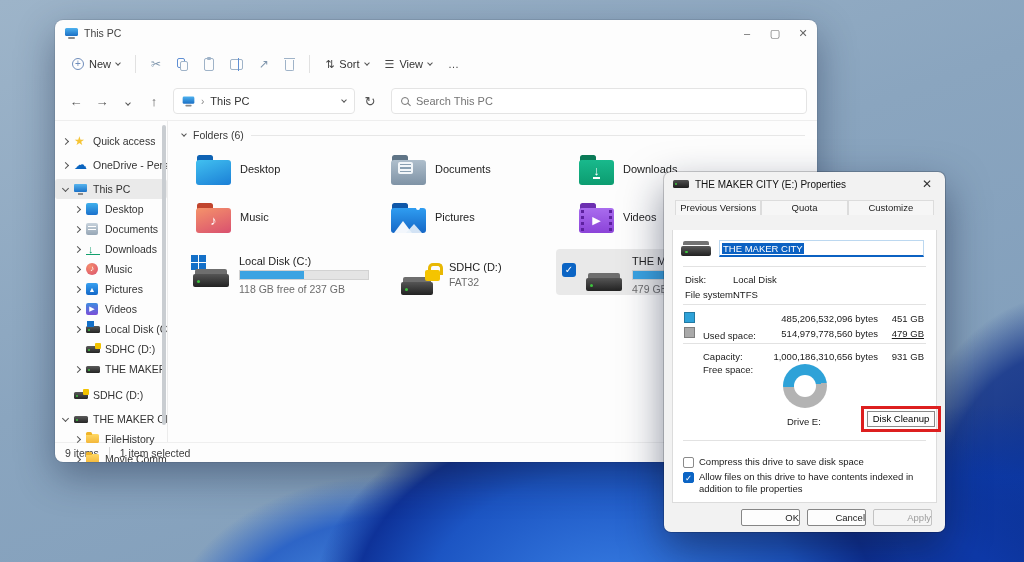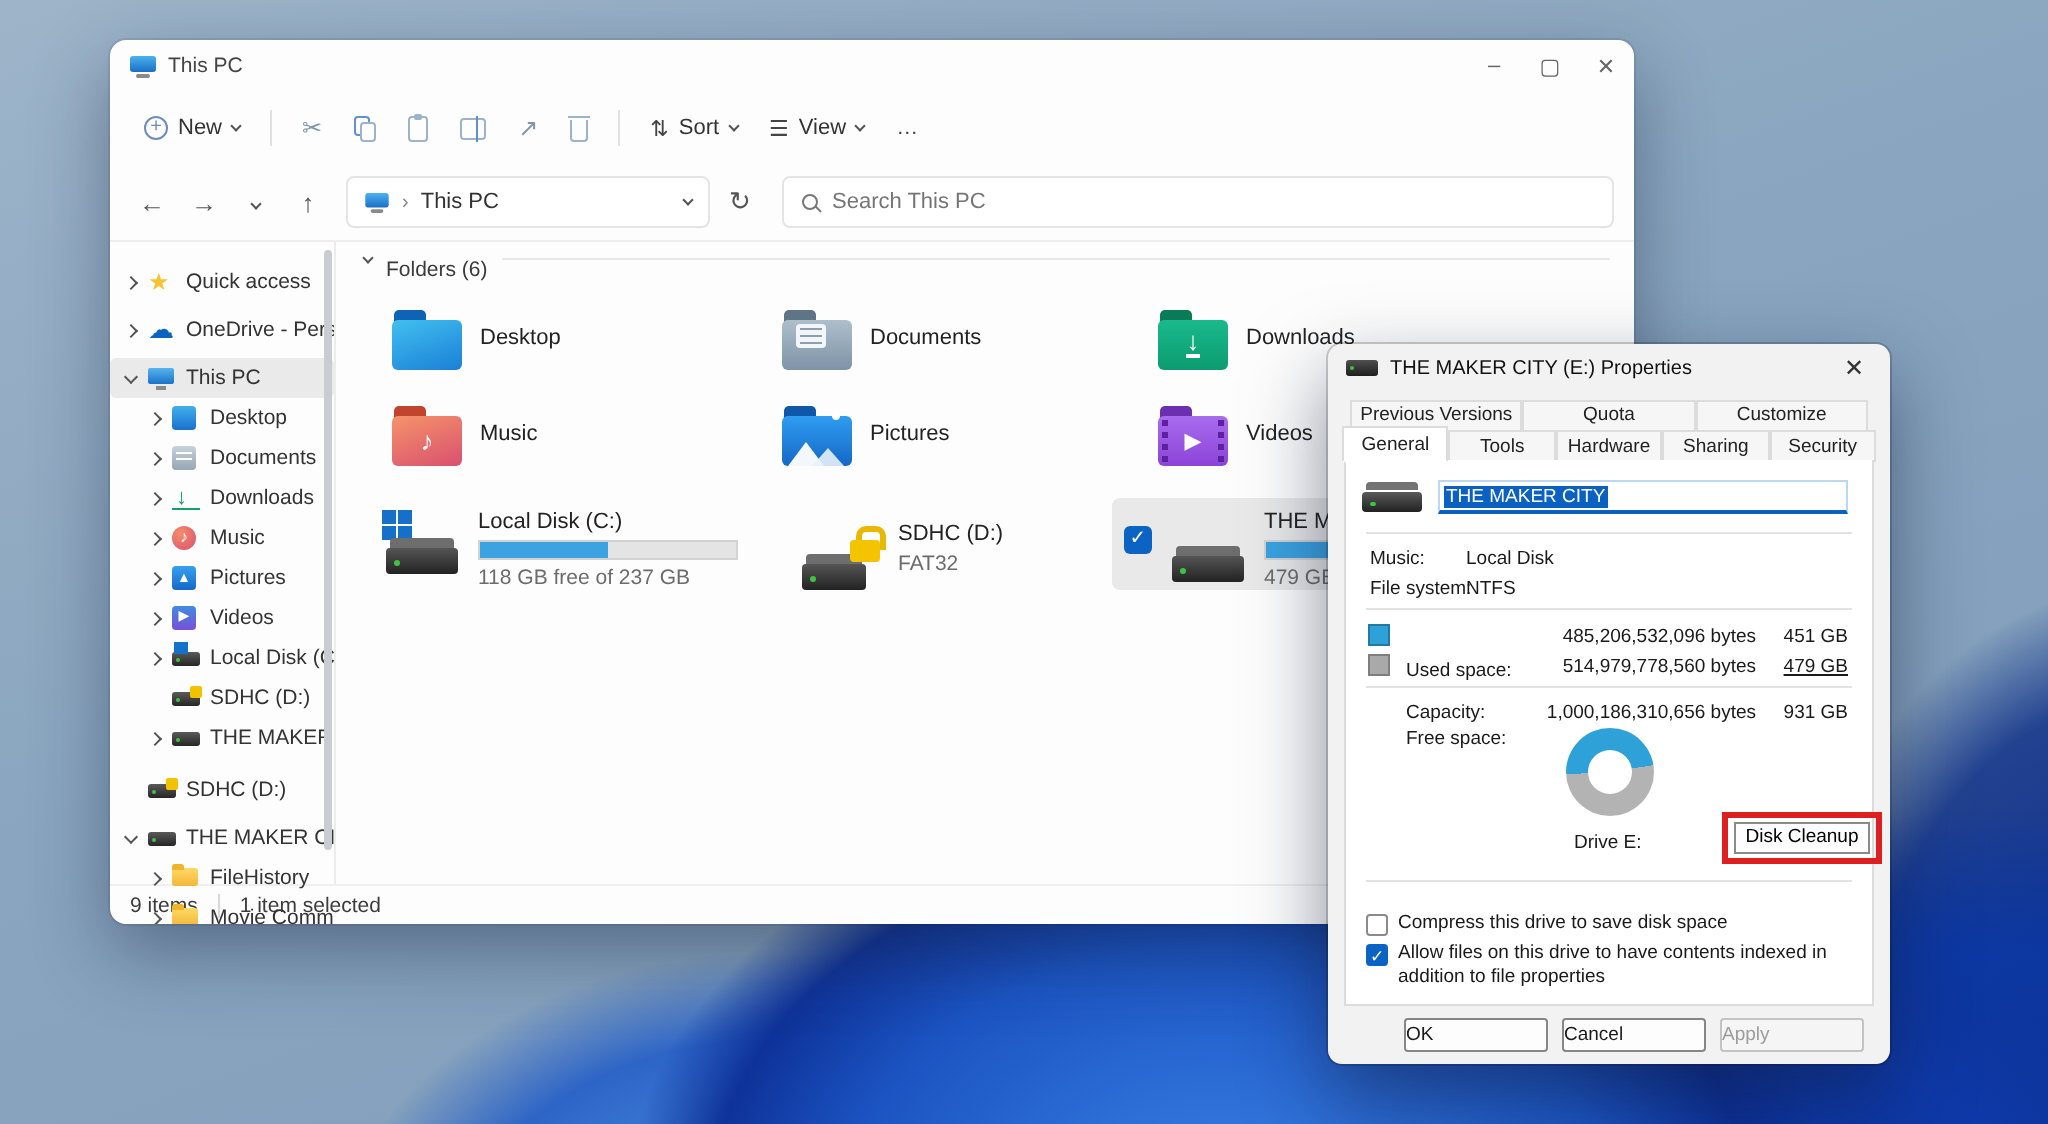--- a/index.html
+++ b/index.html
@@ -86,21 +86,21 @@
   .mini-sq.vids { background:linear-gradient(180deg,#3f8ce0,#7a4fd8); color:#fff; font-size:7px; text-align:center; line-height:12px; }
   .mini-drive { position:absolute; left:0; top:3px; width:14px; height:7px; background:linear-gradient(180deg,#5a5a5a,#262626); border-radius:1.5px; }
   .mini-drive::after { content:''; position:absolute; left:2px; top:2.5px; width:2px; height:2px; border-radius:50%; background:#3ec43e; }
   .mini-winlogo { position:absolute; left:1px; top:-2px; width:7px; height:6px; background:#1470c8; clip-path:polygon(0 0,100% 0,100% 100%,0 100%); }
   .mini-lock { position:absolute; right:-1px; top:0px; width:6px; height:6px; background:#f2c200; border-radius:1px; }
   .mini-fldr { position:absolute; left:0; top:1px; width:13px; height:9px; background:linear-gradient(180deg,#ffd965,#f3b73a); border-radius:1.5px; }
   .mini-fldr::before { content:''; position:absolute; left:0; top:-2px; width:6px; height:3px; background:#f0b428; border-radius:1.5px 1.5px 0 0; }
 
   
   .content { flex:1; position:relative; font-size:11px; }
-  .group-hd { display:flex; gap:7px; color:#3a3a3a; font-size:10.5px; }
+  .group-hd { display:flex; align-items:center; gap:7px; color:#3a3a3a; font-size:10.5px; }
   .group-hd .rule { flex:1; height:1px; background:#e7e7e7; margin-right:12px; }
   .hd-folders { position:absolute; left:14px; right:0; top:8px; }
   .hd-drives  { position:absolute; left:14px; right:0; top:112px; }
   .tile { position:absolute; display:flex; align-items:center; gap:9px; width:186px; height:40px; padding:3px 6px; border-radius:4px; }
   .tile-lbl { color:#222; }
   .fold { position:relative; width:35px; height:31px; flex:none; }
   .fold .tab { position:absolute; top:1px; left:1px; width:16px; height:9px; border-radius:2.5px 2.5px 0 0; }
   .fold .front { position:absolute; bottom:0; left:0; width:35px; height:25px; border-radius:3px; }
   .fold .glyph { position:absolute; bottom:0; left:0; width:35px; height:25px; display:flex; align-items:center; justify-content:center; color:#fff; font-size:13px; }
   .f-desktop .tab { background:#0f63b4; } .f-desktop .front { background:linear-gradient(160deg,#41c0f0,#1b7fd6); }
@@ -167,21 +167,21 @@
   .bytes-col { right:58px; text-align:right; }
   .gb-col { right:12px; text-align:right; }
   .donut { left:110px; top:134px; width:44px; height:44px; border-radius:50%; background:conic-gradient(from 267deg, #2ea2d8 0deg 174deg, #b3b3b3 174deg 360deg); }
   .donut::after { content:''; position:absolute; left:11px; top:11px; width:22px; height:22px; border-radius:50%; background:#fff; }
   .cleanup-annot { left:188px; top:176px; width:80px; height:26px; border:3px solid #dd1f1f; display:flex; align-items:center; justify-content:center; z-index:5; }
   .cleanup-btn { width:68px; height:16px; background:#fdfdfd; border:1px solid #8a8a8a; font-size:9.5px; font-family:inherit; line-height:14px; text-align:center; }
   .cb-row { left:10px; right:10px; display:flex; gap:5px; align-items:flex-start; line-height:1.25; }
   .cbx { width:11px; height:11px; border:1px solid #8a8a8a; border-radius:2px; background:#fff; flex:none; margin-top:0.5px; }
   .cbx.on { background:#0b64c4; border-color:#0b64c4; color:#fff; font-size:8.5px; line-height:11px; text-align:center; }
   .dlg-footer { position:absolute; left:0; right:0; bottom:0; height:29px; display:flex; align-items:center; justify-content:flex-end; gap:7px; padding:0 13px; }
-  .dlg-btn { width:72px; height:17px; background:#fdfdfd; border:1px solid #868686; border-radius:2px; font-size:9.5px; font-family:inherit; color:#1a1a1a; text-align:left; line-height:15px; }
+  .dlg-btn { width:59px; height:17px; background:#fdfdfd; border:1px solid #868686; border-radius:2px; font-size:9.5px; font-family:inherit; color:#1a1a1a; text-align:right; line-height:15px; }
   .dlg-btn.disabled { color:#9c9c9c; border-color:#c3c3c3; background:#f5f5f5; }
 </style>
 </head>
 <body>
 
 <div class="window">
 
   <div class="titlebar">
     <span class="monitor-ico">
         <i></i>
@@ -528,38 +528,31 @@
     <span class="dlg-drive-ico"></span>
     <span class="dlg-title">THE MAKER CITY (E:) Properties</span>
     <span class="dlg-close">✕</span>
   </div>
 
   <div class="tabs1">
     <span class="tab">Previous Versions</span>
     <span class="tab">Quota</span>
     <span class="tab">Customize</span>
   </div>
-  <div class="tabs2">
-    <span class="tab active">General</span>
-    <span class="tab">Tools</span>
-    <span class="tab">Hardware</span>
-    <span class="tab">Sharing</span>
-    <span class="tab">Security</span>
-  </div>
 
   <div class="tab-page">
     <span class="abs name-row-ico">
         <span class="b2"></span>
         <span class="b1"></span>
         <span class="led"></span>
       </span>
     <div class="abs name-field"><span class="selhl">THE MAKER CITY</span></div>
 
     <div class="sepline" style="top:36px;"></div>
-    <span class="abs frow-label" style="left:12px;top:44px;">Music:</span>
+    <span class="abs frow-label" style="left:12px;top:44px;">Disk:</span>
     <span class="abs" style="left:60px;top:44px;">Local Disk</span>
     <span class="abs frow-label" style="left:12px;top:59px;">File system:</span>
     <span class="abs" style="left:60px;top:59px;">NTFS</span>
 
     <div class="sepline" style="top:74px;"></div>
     <span class="abs swatch" style="left:11px;top:82px;background:#2ea2d8;"></span>
     <span class="abs" style="left:30px;top:100px;">Used space:</span>
     <span class="abs bytes-col" style="top:83px;width:140px;">485,206,532,096 bytes</span>
     <span class="abs gb-col" style="top:83px;width:40px;">451 GB</span>
     <span class="abs swatch" style="left:11px;top:97px;background:#a9a9a9;"></span>

